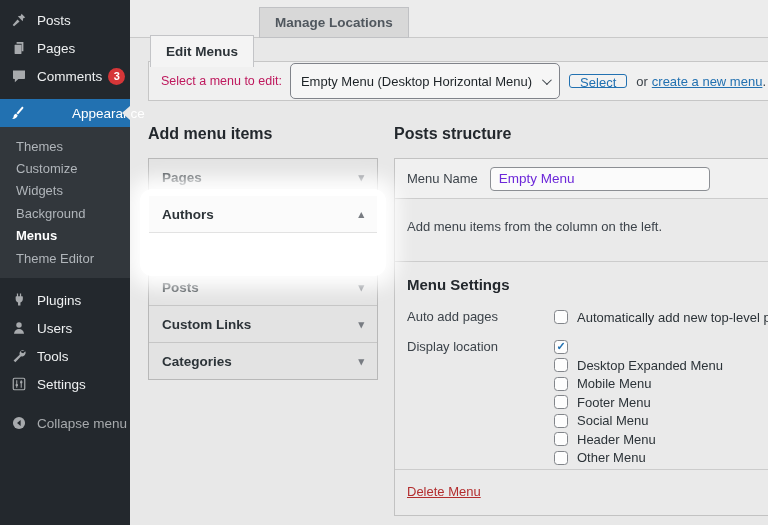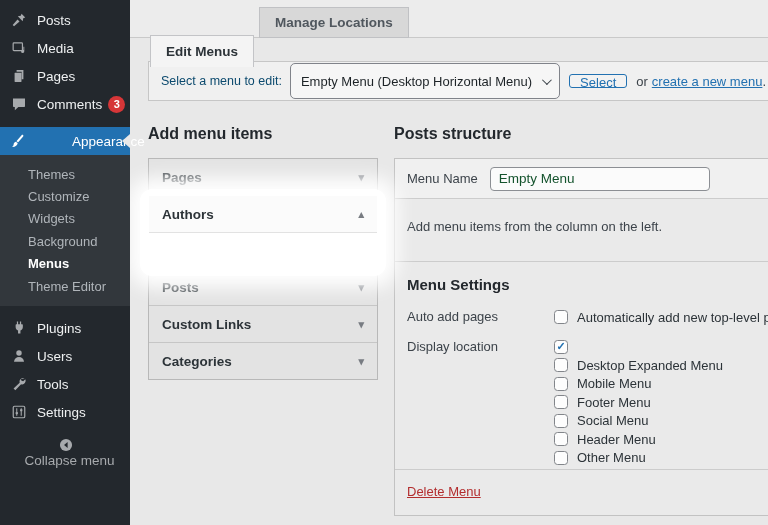--- a/index.html
+++ b/index.html
@@ -31,45 +31,45 @@
     position:absolute; right:0; top:50%; margin-top:-7px;
     width:0; height:0;
     border-top:7px solid transparent; border-bottom:7px solid transparent;
     border-right:8px solid #e8e8e8;
   }
   .badge {
     margin-left:6px; min-width:17px; height:17px; border-radius:9px;
     background:#d63638; color:#fff; font-size:11px; font-weight:700;
     display:inline-flex; align-items:center; justify-content:center; padding:0 4px;
   }
-  .submenu { background:#32373c; padding:8px 0 9px 16px; }
+  .submenu { background:#32373c; padding:8px 0 9px 4px; }
   .submenu-item {
     height:22.4px; display:flex; align-items:center; padding-left:12px;
     color:#b0b5ba; font-size:13px; cursor:pointer;
   }
   .submenu-item.current { color:#fff; font-weight:700; }
-  .collapse-item { margin-top:11px; color:#a7aaad; font-weight:400;flex-direction:column; }
+  .collapse-item { margin-top:11px; color:#a7aaad; font-weight:400; }
 
   
   .content { position:absolute; left:130px; top:0; width:638px; height:525px; background:#e8e8e8; }
   .tab-strip { position:absolute; left:0; top:0; width:100%; height:38px; background:#ececec; border-bottom:1px solid #c9c9c9; }
   .tabs { position:absolute; left:20px; top:7px; display:flex; gap:5px; z-index:2; }
   .tab {
     height:31px; display:flex; align-items:center; padding:0 15px;
     font-size:13.5px; font-weight:700; cursor:pointer;
   }
   .tab.active { background:#f4f4f4; border:1px solid #c3c4c7; border-bottom:none; height:32px; color:#2c3338;margin-top:28px; }
   .tab.inactive { background:#d8d8d8; border:1px solid #c0c1c4; color:#50575e; }
 
   .menu-bar {
     position:absolute; left:18px; top:61px; width:645px; height:40px;
     background:#f0f0f0; border:1px solid #c6c6c6;
     display:flex; align-items:center; padding:0 12px; white-space:nowrap;
   }
-  .menu-bar label { font-size:12.5px; color:#0c4a6e; margin-right:8px; }
+  .menu-bar label { font-size:12.5px; color:#be185d; margin-right:8px; }
   .dropdown {
     height:36px; display:flex; align-items:center; gap:10px;
     border:1px solid #80838a; border-radius:5px; background:#f6f6f6;
     padding:0 10px; font-size:13px; color:#1d2327; cursor:pointer;
   }
   .chev-down {
     width:7px; height:7px; border-right:1.8px solid #3c434a; border-bottom:1.8px solid #3c434a;
     transform:rotate(45deg) translateY(-2px);
   }
   .select-btn {
@@ -112,21 +112,21 @@
     position:absolute; left:264px; top:158px; width:560px; height:358px;
     background:#eaeaea; border:1px solid #c2c2c2;
   }
   .name-row {
     height:40px; display:flex; align-items:center; padding-left:12px;
     background:#f0f0f0; border-bottom:1px solid #cccccc;
   }
   .name-row label { font-size:13px; color:#3c434a; margin-right:12px; }
   .name-input {
     width:220px; height:24px; border:1px solid #8c8f94; border-radius:4px;
-    background:#fbfbfb; padding:0 8px; font-size:13.5px; color:#14532d;
+    background:#fbfbfb; padding:0 8px; font-size:13.5px; color:#6d28d9;
     font-family:"Liberation Sans", sans-serif;
   }
   .instructions { height:63px; border-bottom:1px solid #cccccc; padding:20px 12px; font-size:13px; color:#3c434a; }
   .settings { height:208px; border-bottom:1px solid #cccccc; padding:14px 12px; }
   .settings h3 { font-size:15px; font-weight:700; color:#23282d; margin-bottom:15px; }
   .set-row { display:flex; margin-bottom:11px; }
   .set-label { width:147px; flex:0 0 147px; font-size:13px; color:#3c434a; padding-top:1px; }
   .set-value { font-size:13px; color:#2c3338; white-space:nowrap; }
   .cb-line { display:flex; align-items:center; height:18.5px; white-space:nowrap; }
   .checkbox {
@@ -146,29 +146,20 @@
 
   <div class="sb-item">
     <span class="ic">
       <svg width="16" height="16" viewBox="0 0 20 20" fill="currentColor">
           <path d="M13.2 2.2l4.6 4.6-2.5 1-.7 3.7-6.1-6.1 3.7-.7zM8.1 9.3l2.6 2.6-6.9 6-1.7-1.7z"></path>
         </svg>
     </span>
     <span>Posts</span>
   </div>
 
-  <div class="sb-item">
-    <span class="ic">
-      <svg width="16" height="16" viewBox="0 0 20 20">
-          <rect x="2.7" y="3.7" width="11.6" height="9.6" rx="1" fill="none" stroke="currentColor" stroke-width="1.5"></rect>
-          <path fill="currentColor" d="M16.6 8.5v5.6a2 2 0 1 1-1.1-1.6V8.5z"></path>
-        </svg>
-    </span>
-    <span>Media</span>
-  </div>
 
   <div class="sb-item">
     <span class="ic">
       <svg width="16" height="16" viewBox="0 0 20 20" fill="currentColor">
           <path d="M7 2.5h8.5v11.5h-2.2V4.7H7z"></path>
           <rect x="4.5" y="5.8" width="8.6" height="11.7" rx="0.6"></rect>
         </svg>
     </span>
     <span>Pages</span>
   </div>

